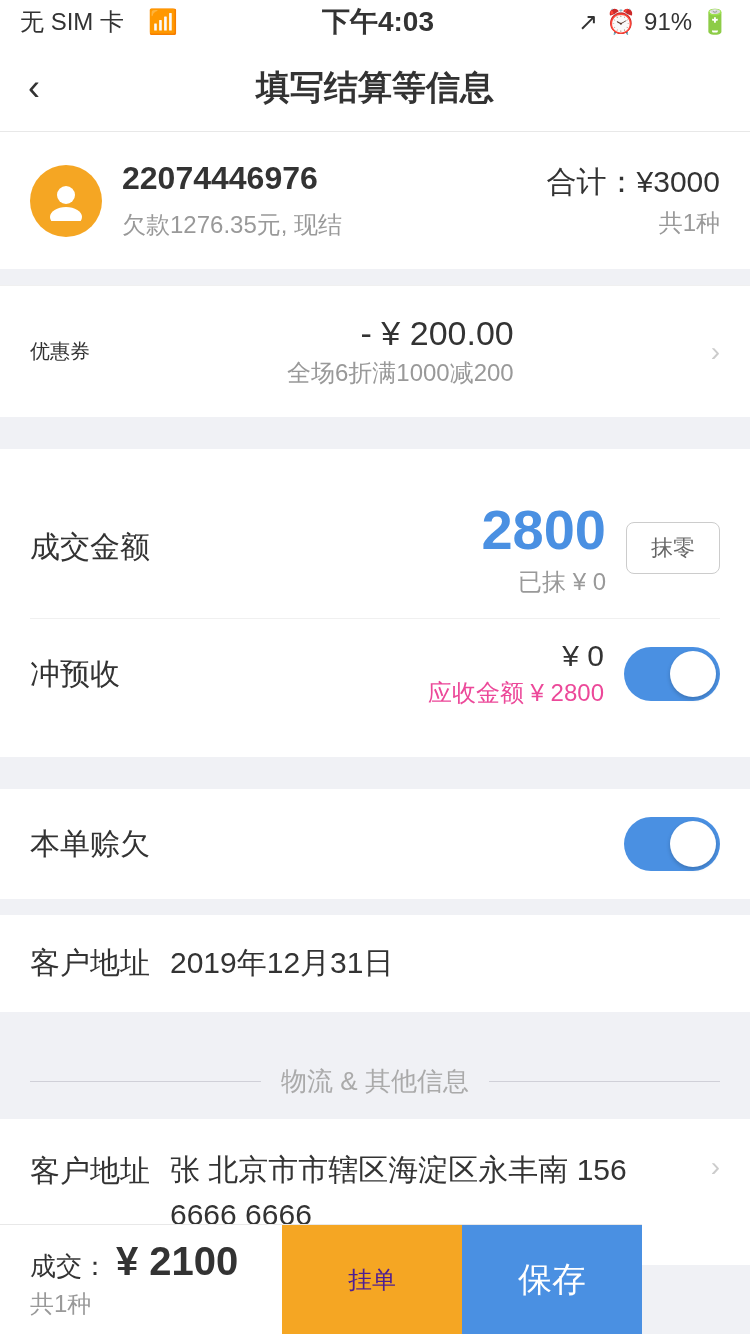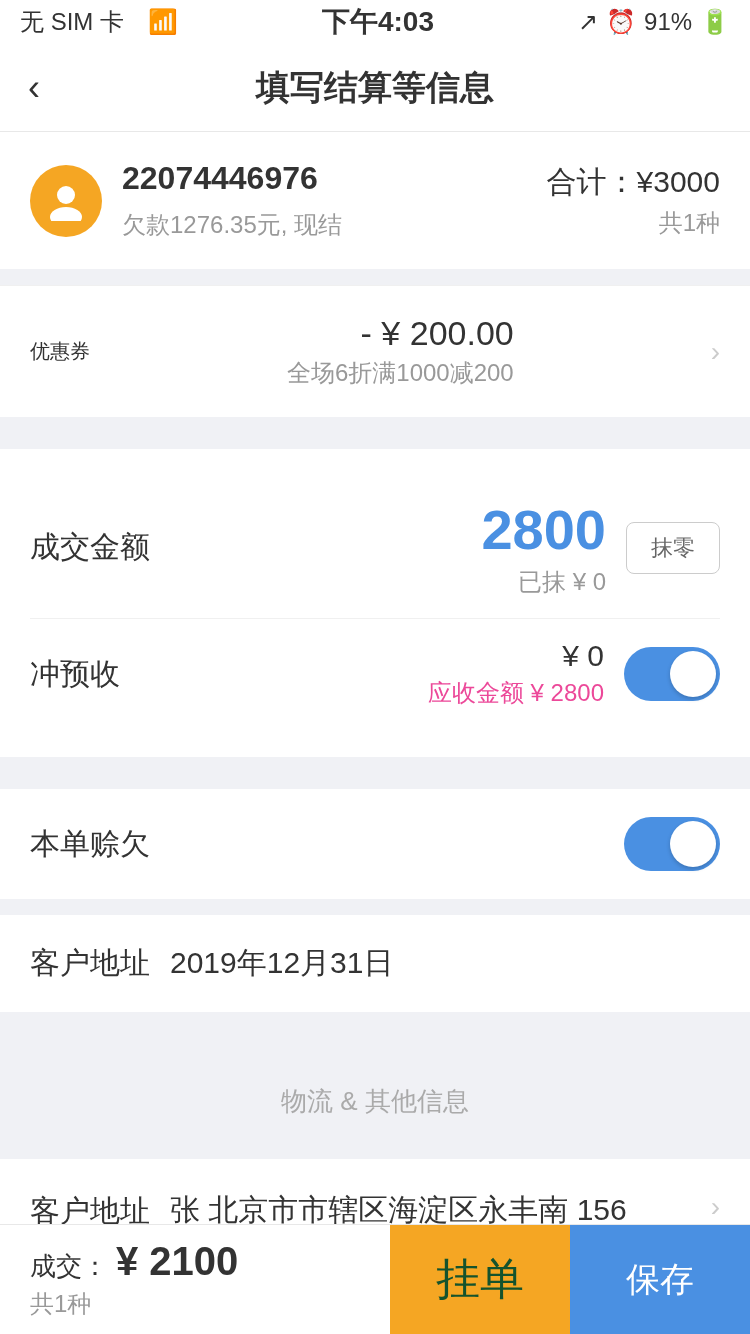--- a/index.html
+++ b/index.html
@@ -252,21 +252,20 @@
     .duedate-value { font-size: 30px; color: #333; }
 
     
     .divider-text {
       background: #f0f1f5;
       padding: 20px 30px;
       display: flex;
       align-items: center;
       justify-content: center;
       gap: 20px;
-      flex-direction: column;
     }
     .divider-line {
       flex: 1;
       height: 1px;
       background: #d0d0d8;
     }
     .divider-label {
       font-size: 26px;
       color: #aaa;
     }
@@ -297,21 +296,21 @@
       font-size: 28px;
       color: #ccc;
       padding-top: 4px;
     }
 
     
     .bottom-bar {
       position: fixed;
       bottom: 0;
       left: 0;
-      width: 750px;
+      width: 642px;
       height: 110px;
       background: #fff;
       display: flex;
       align-items: center;
       border-top: 1px solid #e8e8e8;
     }
     .bottom-summary {
       padding: 0 30px;
       flex: 1;
     }
@@ -327,22 +326,22 @@
       display: flex;
       height: 100%;
     }
     .btn-hold {
       width: 180px;
       height: 100%;
       background: #f5a623;
       display: flex;
       align-items: center;
       justify-content: center;
-      font-size: 44px;
-      color: #14532d;
+      font-size: 24px;
+      color: #4c1d95;
       cursor: pointer;
     }
     .btn-save {
       width: 180px;
       height: 100%;
       background: #4a90e2;
       display: flex;
       align-items: center;
       justify-content: center;
       font-size: 34px;

